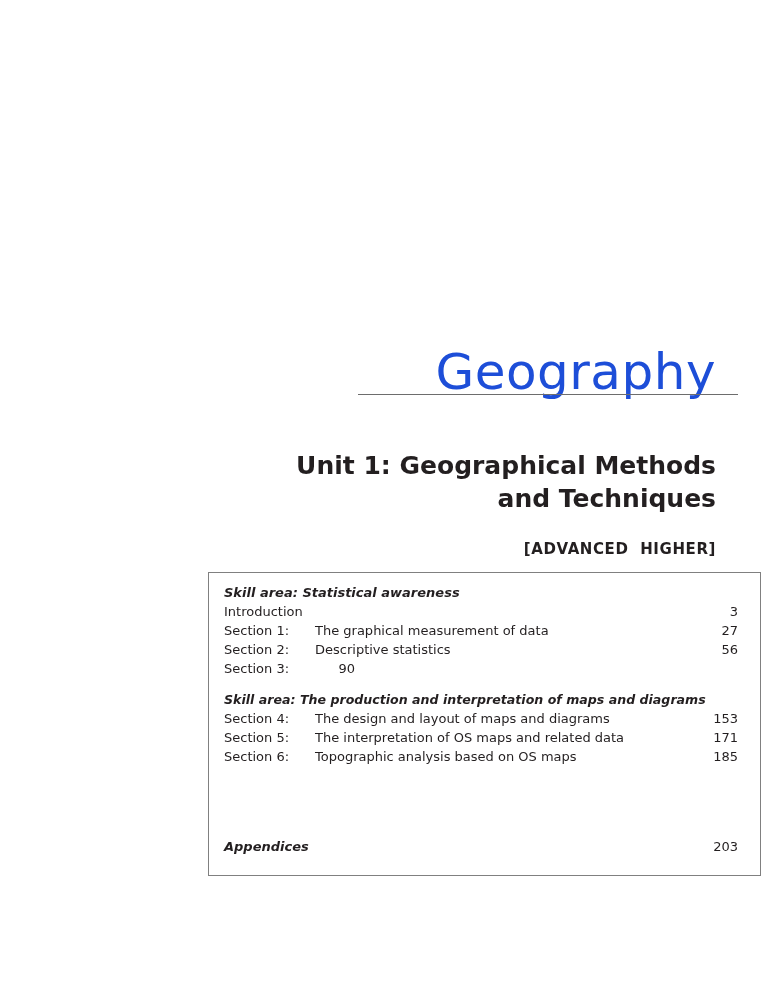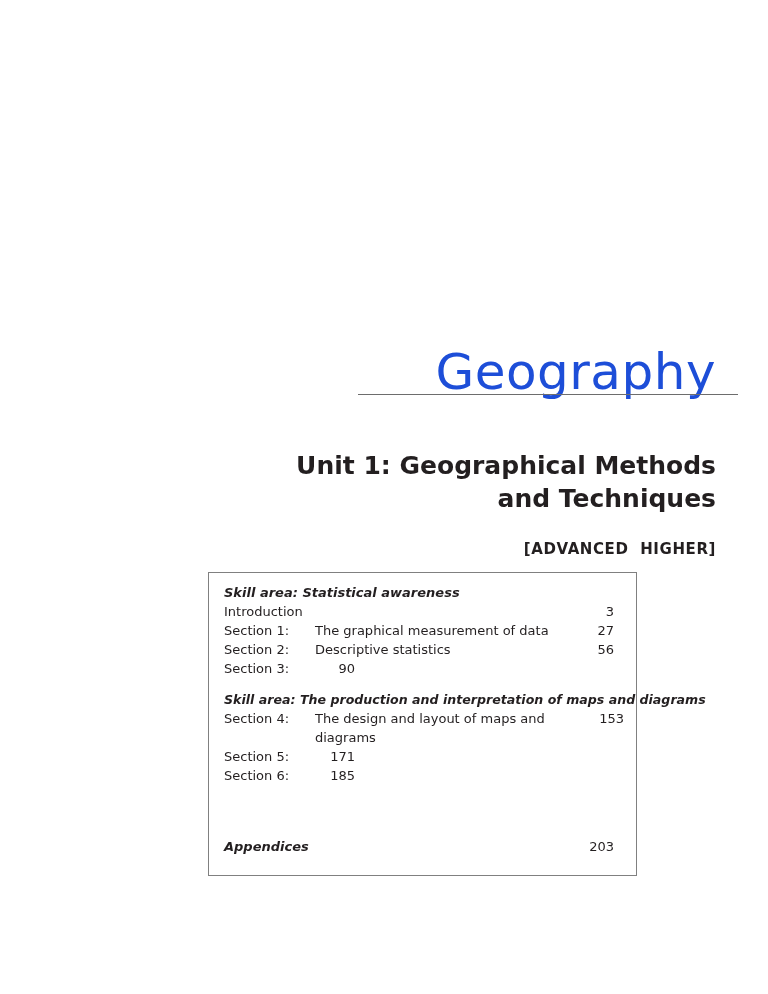--- a/index.html
+++ b/index.html
@@ -5,21 +5,21 @@
   html, body { margin: 0; padding: 0; background: #ffffff; }
   body { width: 768px; height: 994px; position: relative; overflow: hidden;
          font-family: "DejaVu Sans", sans-serif; color: #231f20; }
   .title { position: absolute; right: 52px; top: 344px; font-size: 50px; font-weight: normal;
            letter-spacing: 0.5px; line-height: 56px; color: #1d4ed8; }
   .rule { position: absolute; left: 358px; top: 394px; width: 380px; height: 1px; background: #6d6d6d; }
   .unit { position: absolute; right: 52px; top: 449px; text-align: right; font-size: 25px;
           font-weight: bold; line-height: 33px; color: #231f20; }
   .level { position: absolute; right: 52px; top: 540px; font-size: 15px; font-weight: bold;
            letter-spacing: 0.6px; color: #231f20; text-align: center; }
-  .toc { position: absolute; left: 208px; top: 572px; width: 429px; height: 304px;
+  .toc { position: absolute; left: 208px; top: 572px; width: 553px; height: 304px;
          border: 1px solid #808080; box-sizing: border-box; }
   .inner { position: absolute; left: 15px; right: 22px; }
   .hdr { font-size: 13px; font-weight: bold; font-style: italic; line-height: 19px; white-space: nowrap; }
   .row { display: flex; font-size: 13px; line-height: 19px; }
   .lab { width: 91px; flex: none; }
   .txt { flex: 1; }
   .pg { text-align: right; width: 40px; flex: none; }
 </style>
 </head>
 <body>
@@ -50,31 +50,33 @@
       <span class="pg">56</span>
     </div>
     <div class="row">
       <span class="lab">Section 3:</span>
       <span class="pg">90</span>
     </div>
   </div>
 
   <div class="inner" style="top:117px; right:12px;">
     <div class="hdr" style="font-size:12.6px;">Skill area: The production and interpretation of maps and diagrams</div>
-    <div class="row" style="">
+    <div class="row" style="margin-right:10px;">
       <span class="lab">Section 4:</span>
       <span class="txt">The design and layout of maps and diagrams</span>
       <span class="pg">153</span>
     </div>
     <div class="row" style="margin-right:10px;">
       <span class="lab">Section 5:</span>
+      <span class="txt">The interpretation of OS maps and related data</span>
       <span class="pg">171</span>
     </div>
     <div class="row" style="margin-right:10px;">
       <span class="lab">Section 6:</span>
+      <span class="txt">Topographic analysis based on OS maps</span>
       <span class="pg">185</span>
     </div>
   </div>
 
 
   <div class="inner" style="top:264px;">
     <div class="row">
       <span class="txt hdr">Appendices</span>
       <span class="pg">203</span>
     </div>

